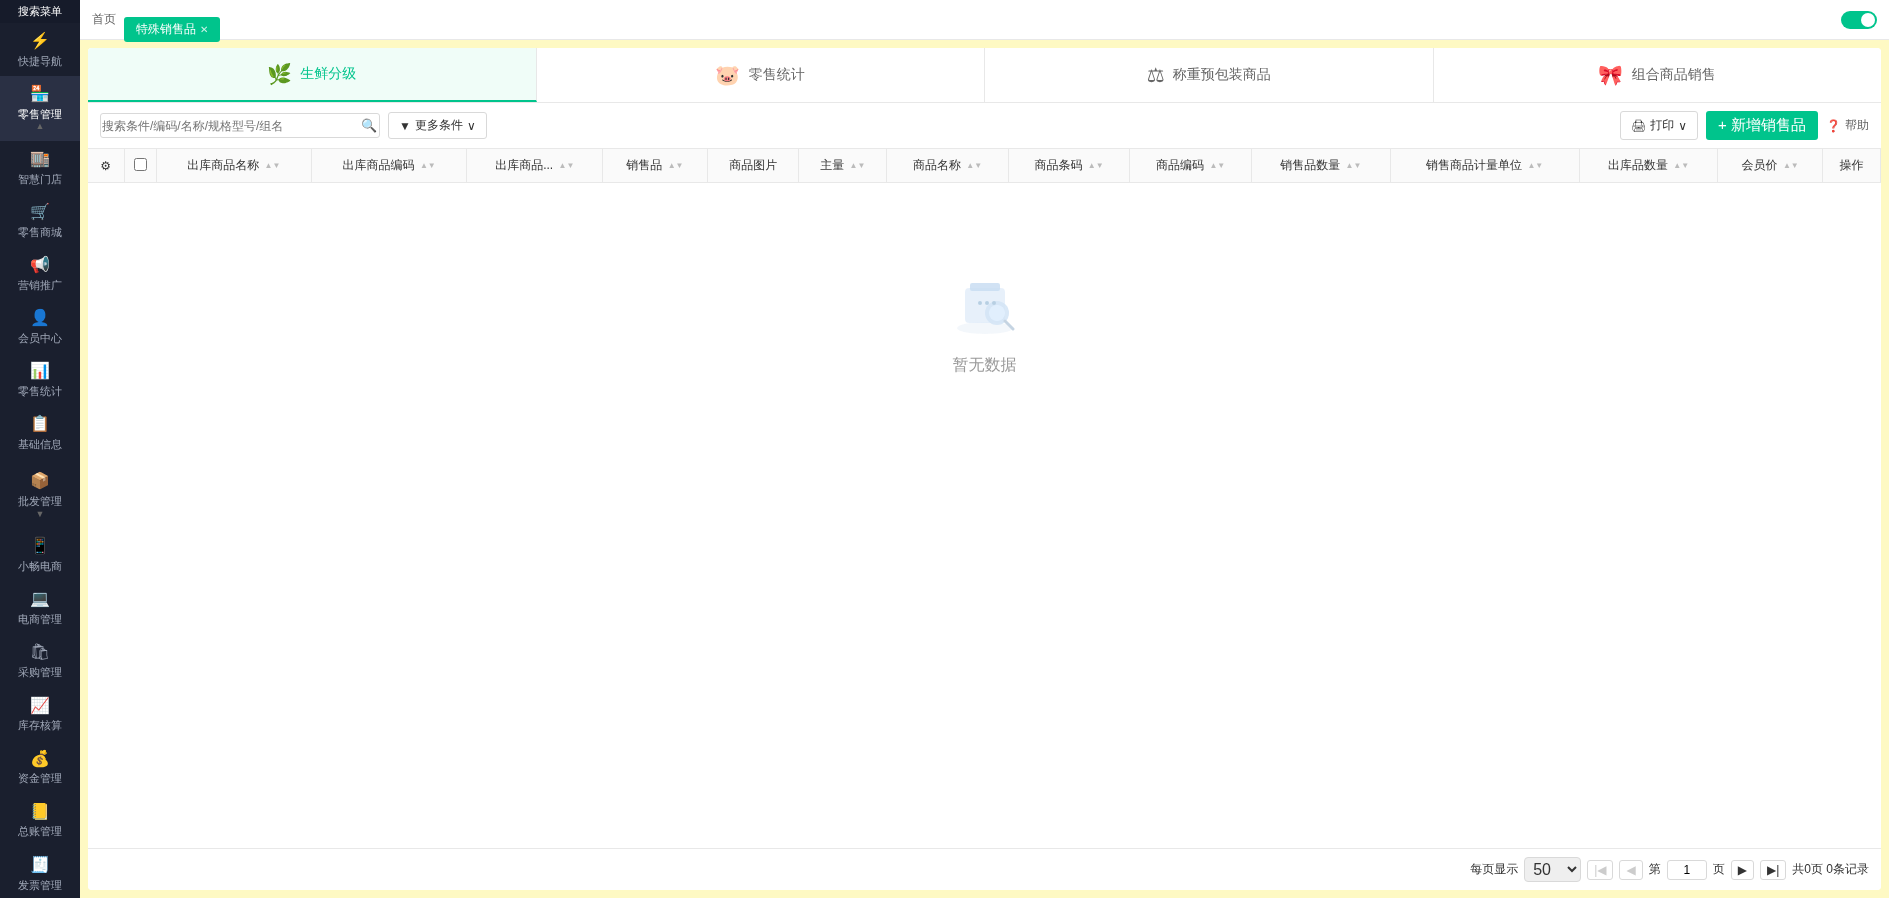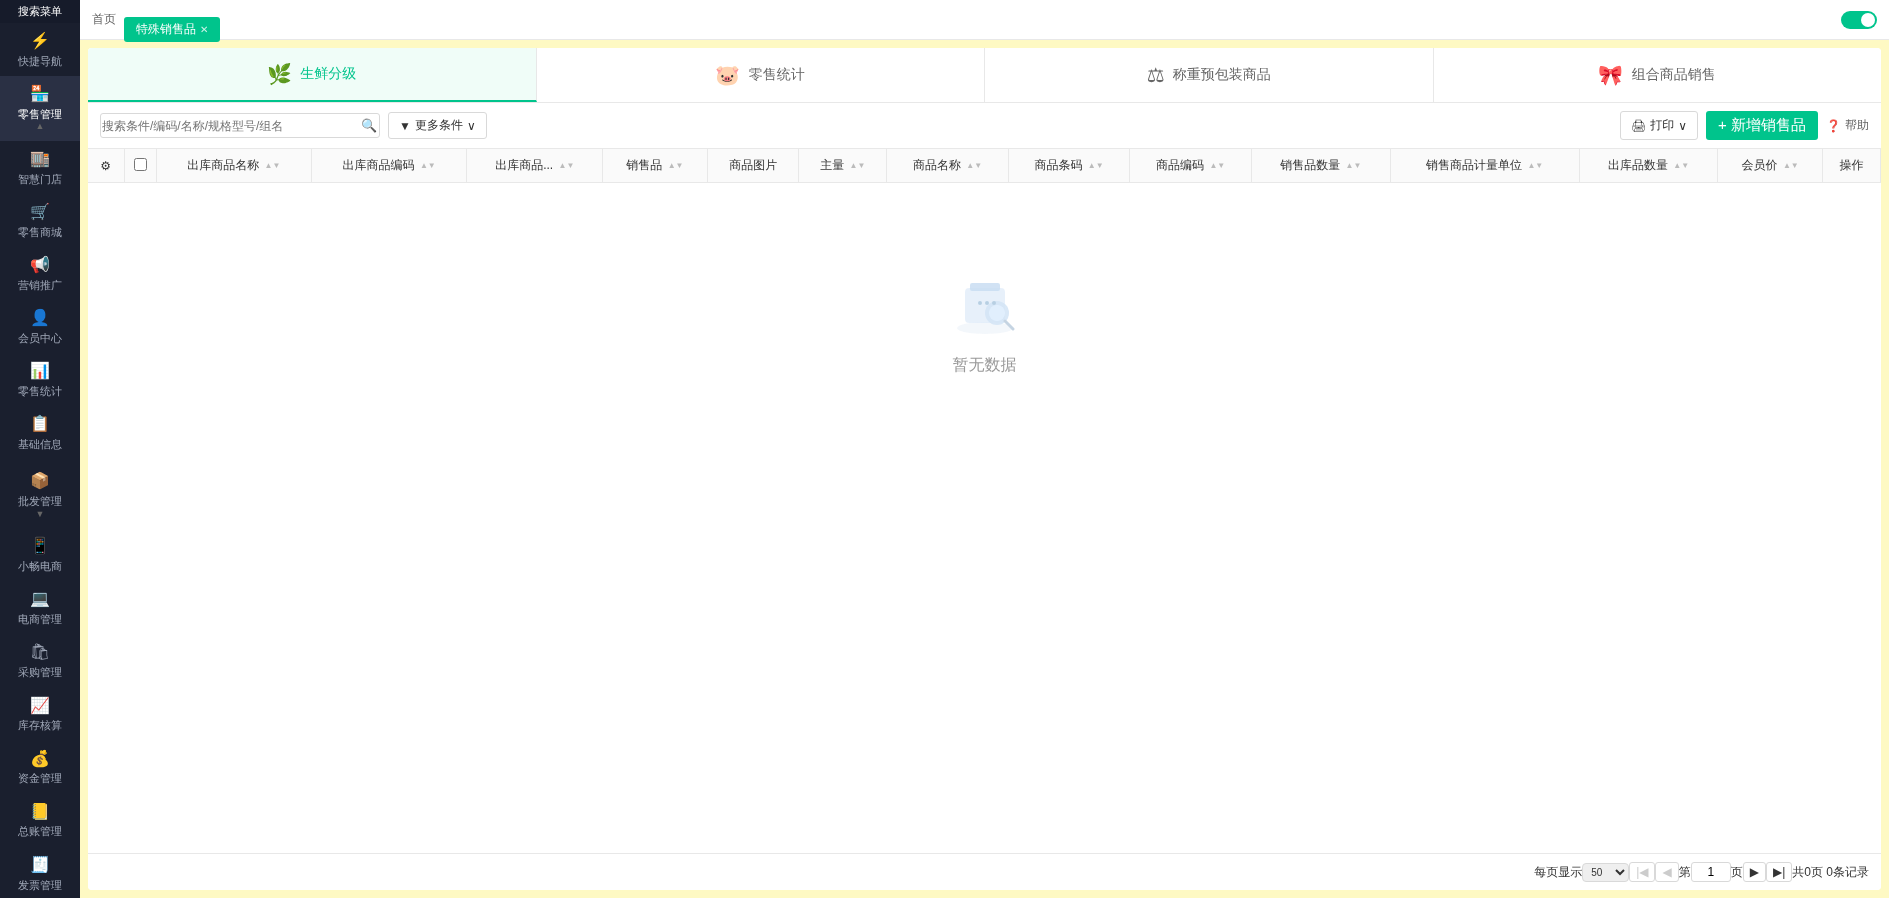--- a/index.html
+++ b/index.html
@@ -246,28 +246,29 @@
     .empty-text { color: #999; font-size: 16px; }
 
     
     .pagination {
       display: flex;
       align-items: center;
       justify-content: flex-end;
       padding: 8px 12px;
       border-top: 1px solid #e8e8e8;
       background: #fff;
+      gap: 6px;
       font-size: 12px;
       color: #333;
     }
     .page-size-select {
       border: 1px solid #d9d9d9;
       border-radius: 4px;
       padding: 2px 4px;
-      font-size: 10px;
+      font-size: 16px;
       color: #333;
     }
     .page-btn {
       border: 1px solid #d9d9d9;
       border-radius: 3px;
       padding: 2px 6px;
       cursor: pointer;
       background: #fff;
       color: #333;
       font-size: 12px;

